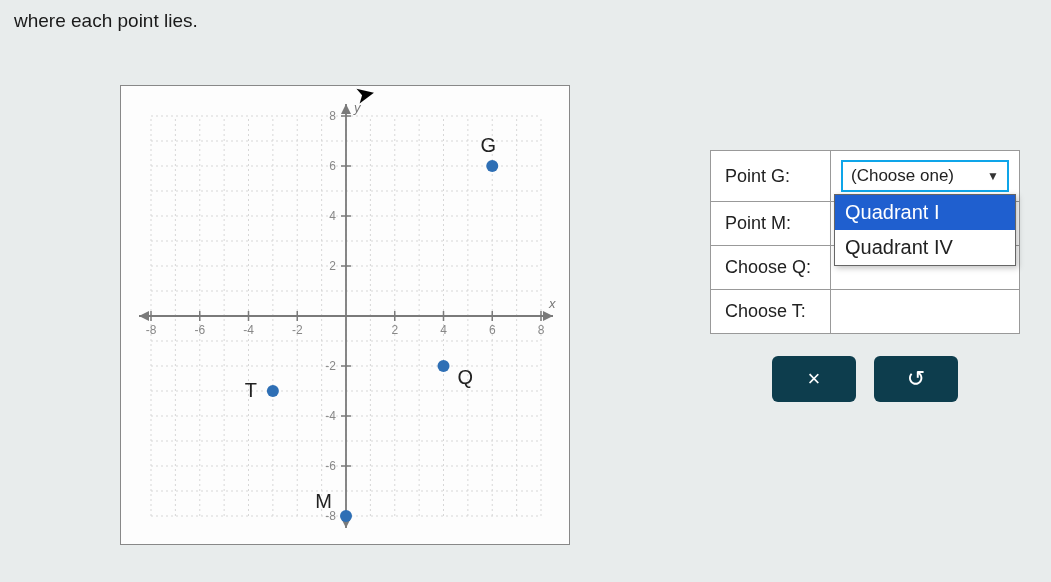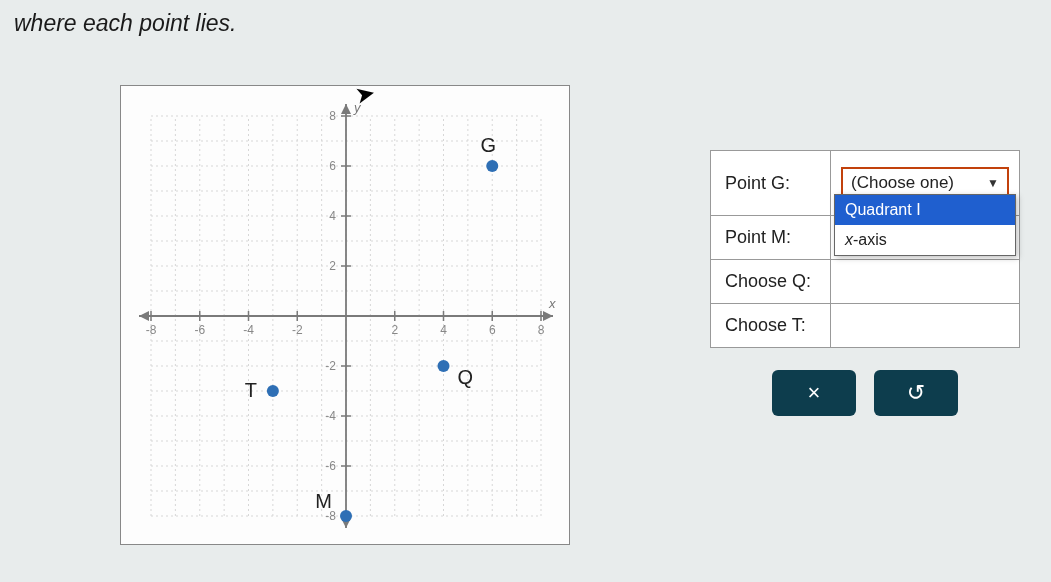--- a/index.html
+++ b/index.html
@@ -10,23 +10,22 @@
     height: 582px;
     font-family: Arial, Helvetica, sans-serif;
     background: #e8ecec;
     position: relative;
     overflow: hidden;
   }
   .prompt {
     position: absolute;
     top: 10px;
     left: 14px;
-    font-size: 23px;
+    font-size: 19px;
     color: #1a1a1a;
-    font-style: italic;
   }
   .chart-box {
     position: absolute;
     top: 85px;
     left: 120px;
     width: 450px;
     height: 460px;
     background: #fdfdfd;
     border: 1px solid #888;
   }
@@ -47,23 +46,23 @@
     height: 44px;
     font-size: 18px;
     color: #222;
     vertical-align: middle;
   }
   table.answers td.labelcell {
     width: 120px;
     padding-left: 14px;
   }
   .selectbox {
-    margin: 12px 6px;
+    margin: 5px 6px;
     height: 32px;
-    border: 2px solid #c2410c;
+    border: 2px solid #0ea5e9;
     display: flex;
     align-items: center;
     justify-content: space-between;
     padding: 0 8px;
     font-size: 17px;
     cursor: pointer;
     background: #fff;
   }
   .selectbox .caret {
     font-size: 12px;
@@ -74,21 +73,21 @@
     left: 124px;
     top: 44px;
     width: 182px;
     background: #fff;
     border: 1px solid #666;
     box-shadow: 2px 2px 6px rgba(0,0,0,.25);
     z-index: 20;
   }
   .dropdown .opt {
     padding: 6px 10px;
-    font-size: 16px;
+    font-size: 20px;
     color: #222;
     cursor: pointer;
     font-family: Arial, Helvetica, sans-serif;
   }
   .dropdown .opt.hi {
     background: #1f5fcf;
     color: #fff;
   }
   .dropdown .opt .axis-var { font-style: italic; }
   .btnrow {
@@ -237,21 +236,21 @@
     </tr>
     <tr>
       <td class="labelcell">Choose T:</td>
       <td></td>
     </tr>
   </tbody>
     </table>
 
   <div class="dropdown" id="dropdown">
       <div class="opt hi">Quadrant I</div>
-      <div class="opt"><span class="axis-var">x</span>-axis</div>
+      <div class="opt">Quadrant IV</div>
     </div>
 
   <div class="btnrow">
     <button class="ctrlbtn">
       <span>×</span>
     </button>
     <button class="ctrlbtn">
       <span>↺</span>
     </button>
   </div>

